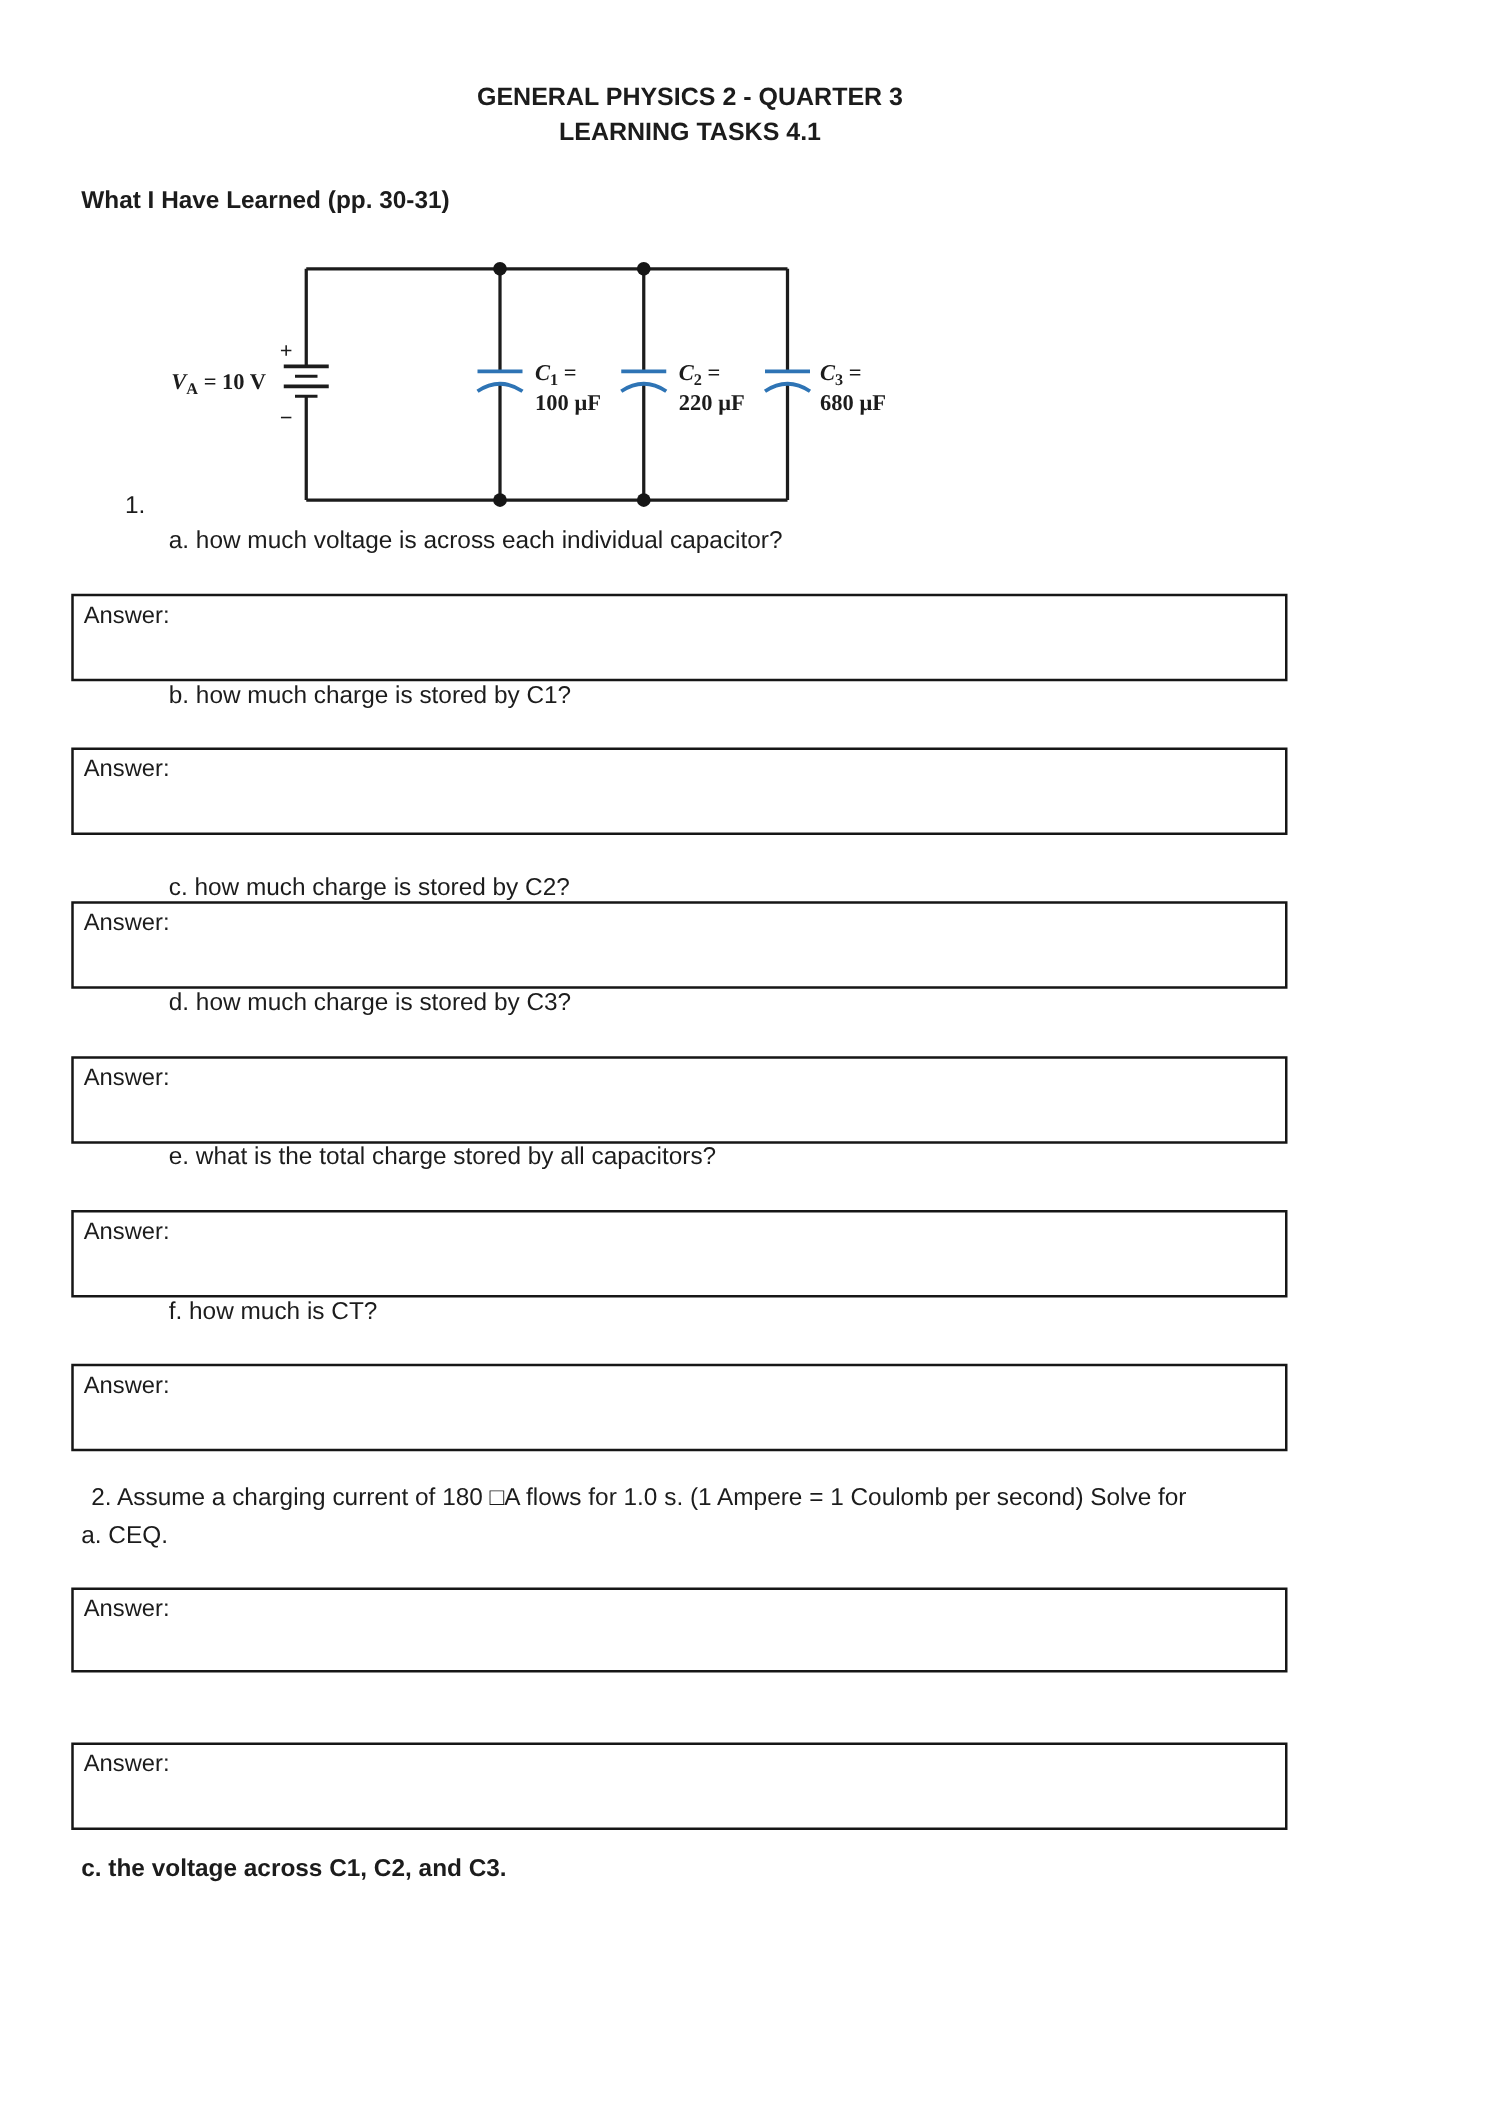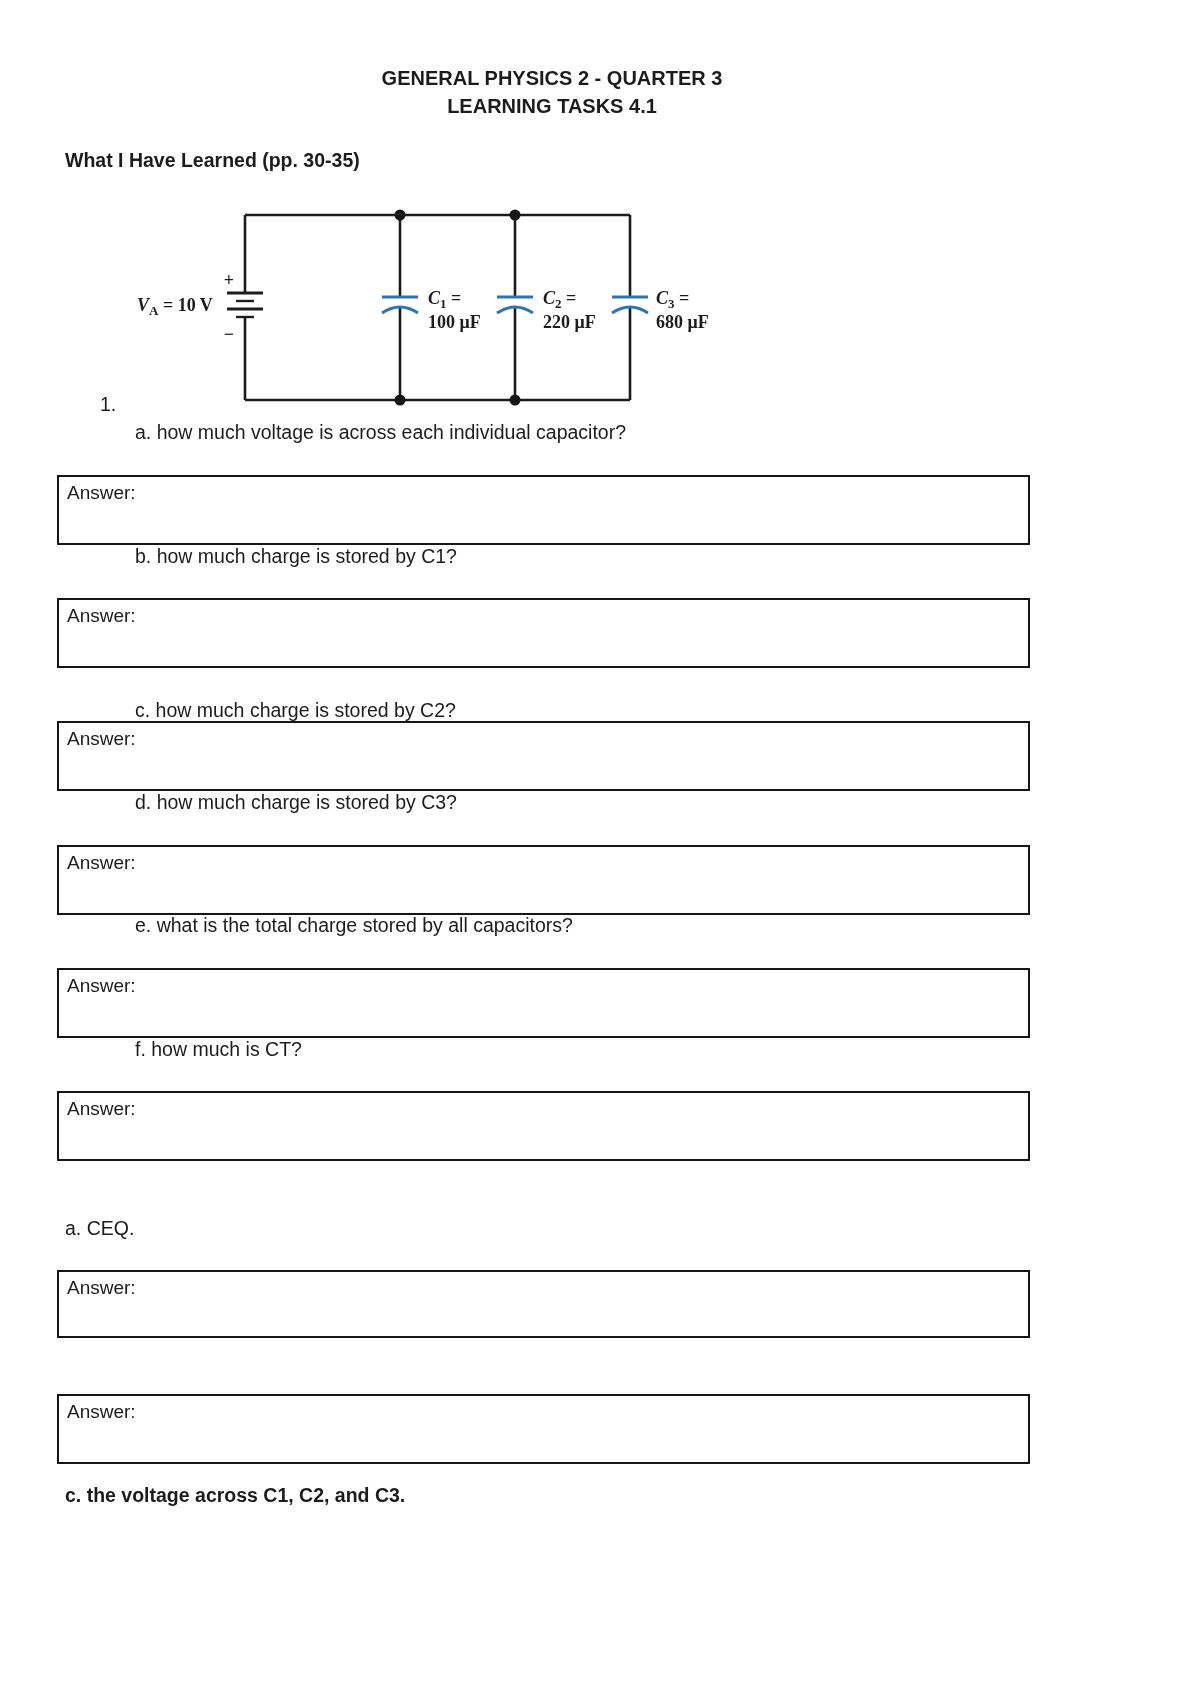--- a/index.html
+++ b/index.html
@@ -41,21 +41,21 @@
 </head>
 <body>
 
 <div class="page">
 
   <div class="abs title-block">
     <div>GENERAL PHYSICS 2 - QUARTER 3</div>
     <div>LEARNING TASKS 4.1</div>
   </div>
 
-  <div class="abs section-heading">What I Have Learned (pp. 30-35)</div>
+  <div class="abs section-heading">What I Have Learned (pp. 30-31)</div>
 
   <svg class="abs" style="left:95px; top:198px;" width="700" height="215" viewBox="0 0 700 215">
 
     <g stroke="#1c1c1c" stroke-width="2.6" fill="none">
       <path d="M150,17 H535"></path>
       <path d="M150,202 H535"></path>
       <path d="M150,17 V95"></path>
       <path d="M150,119 V202"></path>
       <path d="M305,17 V99"></path>
       <path d="M305,109 V202"></path>
@@ -134,20 +134,21 @@
   <div class="abs question-text" style="top:913px">e. what is the total charge stored by all capacitors?</div>
   <div class="abs answer-box" style="top:940px">
     <span class="answer-label">Answer:</span>
   </div>
 
   <div class="abs question-text" style="top:1037px">f. how much is CT?</div>
   <div class="abs answer-box" style="top:1063px">
     <span class="answer-label">Answer:</span>
   </div>
 
+  <div class="abs q2-line" style="left:73px; top:1186px;">2. Assume a charging current of 180 □A flows for 1.0 s. (1 Ampere = 1 Coulomb per second) Solve for</div>
   <div class="abs q2-line" style="left:65px; top:1216px;text-align:center;">a. CEQ.</div>
   <div class="abs answer-box" style="top:1242px; height:68px;">
     <span class="answer-label">Answer:</span>
   </div>
 
   <div class="abs answer-box" style="top:1366px;">
     <span class="answer-label">Answer:</span>
   </div>
 
   <div class="abs q2-line" style="left:65px; top:1483px;font-weight:bold;">c. the voltage across C1, C2, and C3.</div>

